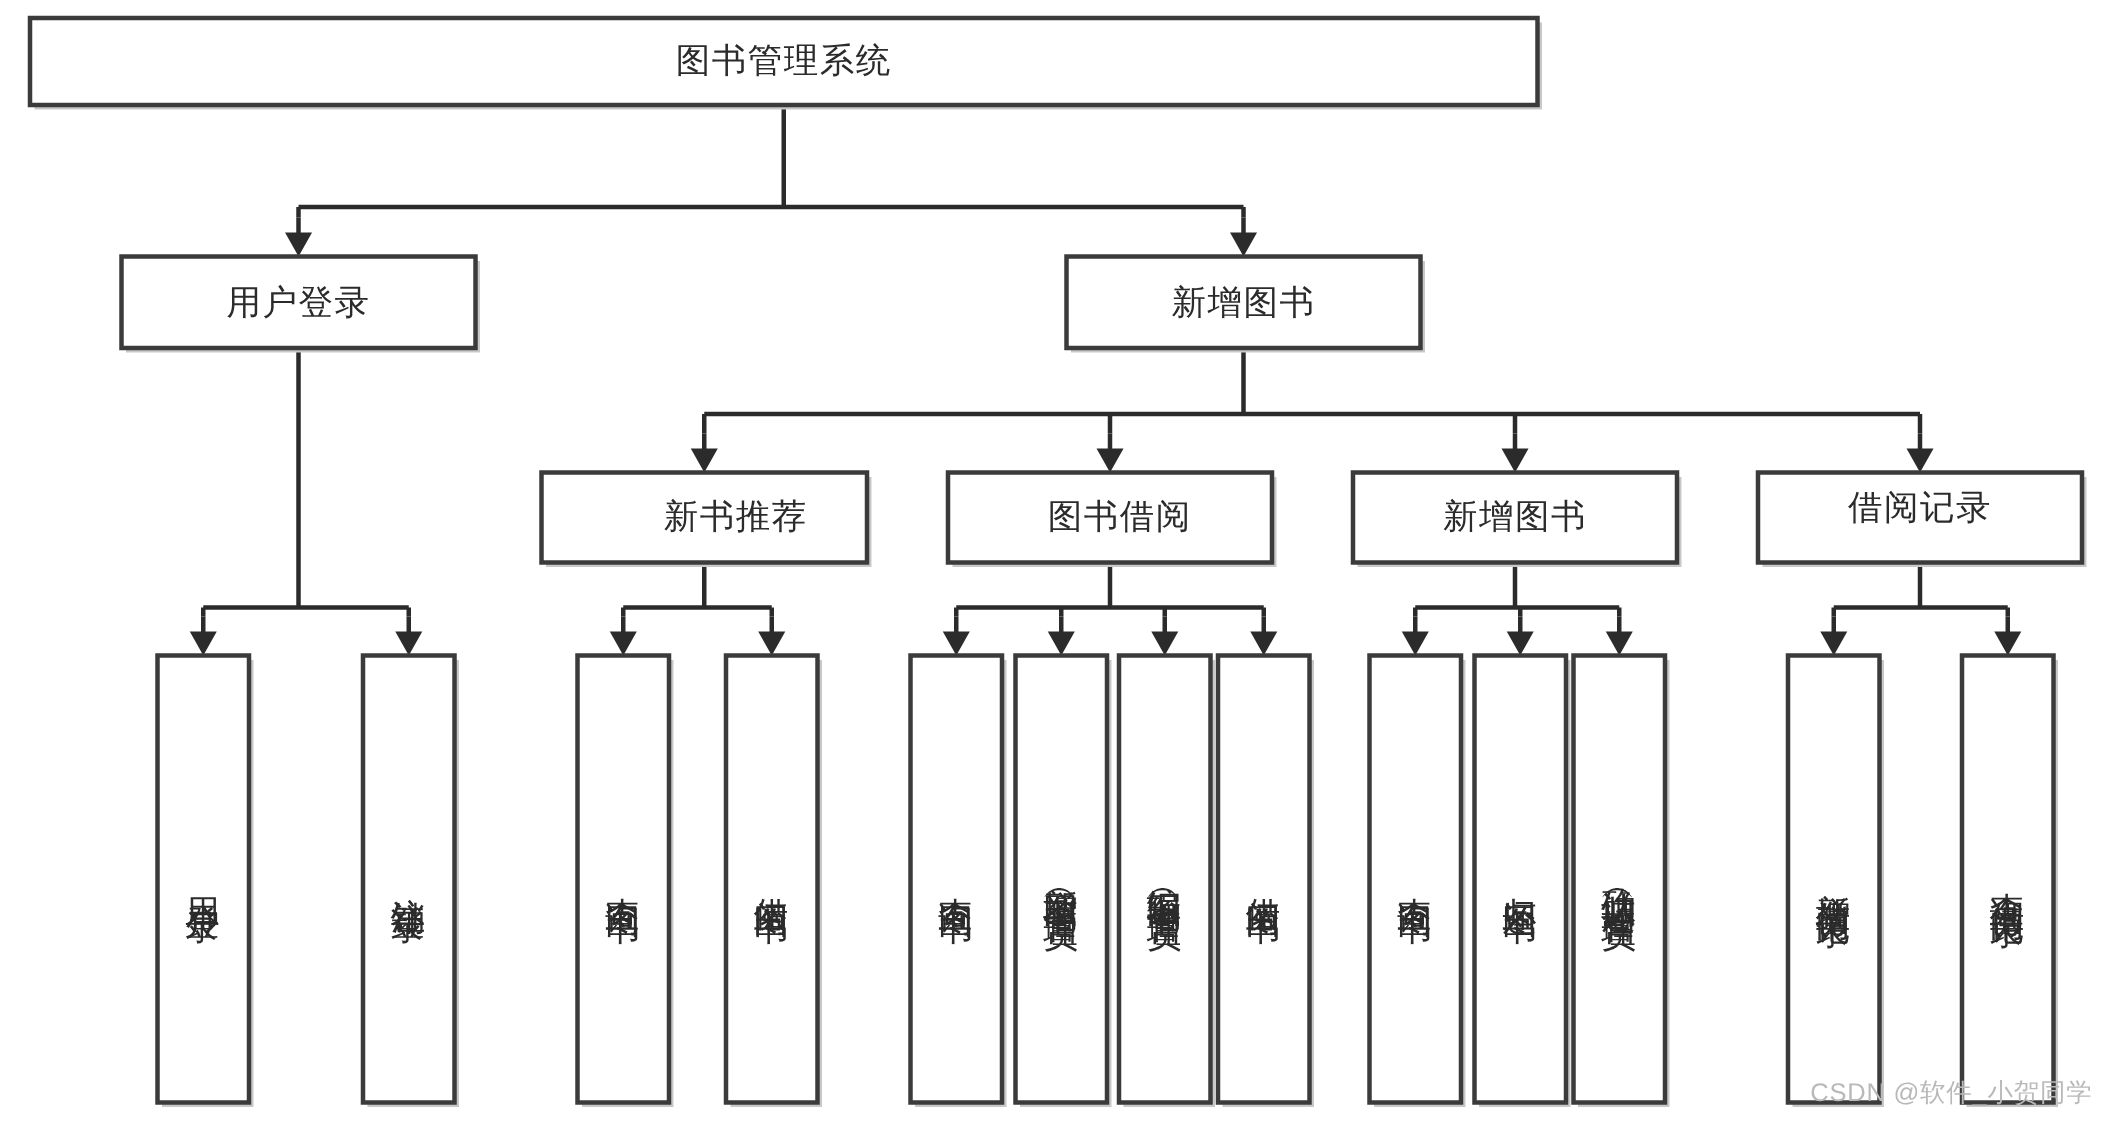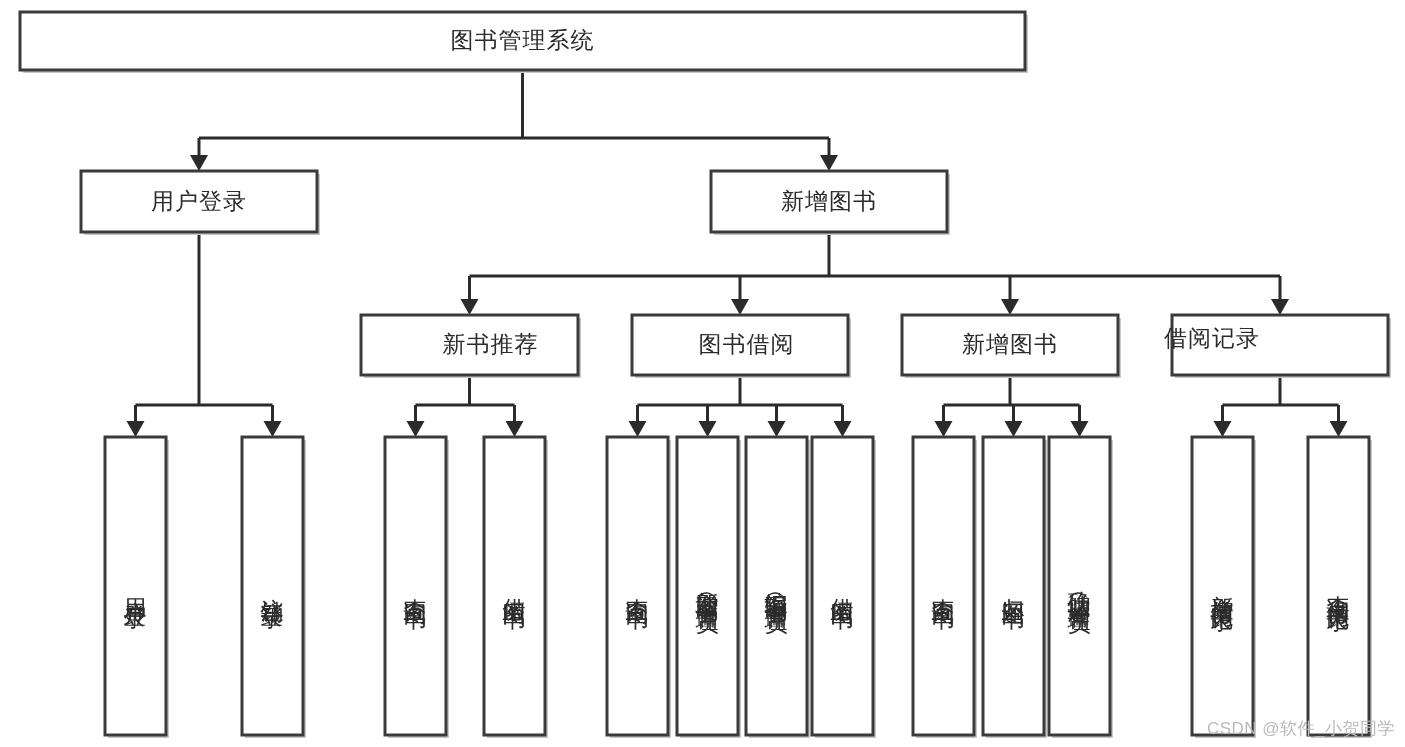--- a/index.html
+++ b/index.html
@@ -205,21 +205,21 @@
       </g>
   </svg>
 
   <div id="labels-layer">
       <div class="node-label horizontal" style="left: 20px; top: 12px; width: 1005px; height: 58px;">图书管理系统</div>
       <div class="node-label horizontal" style="left: 81px; top: 171px; width: 236px; height: 61px;">用户登录</div>
       <div class="node-label horizontal" style="left: 711px; top: 171px; width: 236px; height: 61px;">新增图书</div>
       <div class="node-label horizontal" style="left: 361px; top: 315px; width: 259px; height: 60px;">新书推荐</div>
       <div class="node-label horizontal" style="left: 628px; top: 315px; width: 237px; height: 60px;">图书借阅</div>
       <div class="node-label horizontal" style="left: 902px; top: 315px; width: 216px; height: 60px;">新增图书</div>
-      <div class="node-label horizontal" style="left: 1104px; top: 315px; width: 216px; height: 48px; border-radius: 10px;">借阅记录</div>
+      <div class="node-label horizontal" style="left: 1172px; top: 315px; width: 216px; height: 48px; border-radius: 10px;">借阅记录</div>
       <div class="node-label vertical" style="left: 105px; top: 437px; width: 61px; height: 298px;">用户登录</div>
       <div class="node-label vertical" style="left: 242px; top: 437px; width: 61px; height: 298px;">注销登录</div>
       <div class="node-label vertical" style="left: 385px; top: 437px; width: 61px; height: 298px;">查询图书</div>
       <div class="node-label vertical" style="left: 484px; top: 437px; width: 61px; height: 298px;">借阅图书</div>
       <div class="node-label vertical" style="left: 607px; top: 437px; width: 61px; height: 298px;">查询图书</div>
       <div class="node-label vertical" style="left: 677px; top: 437px; width: 61px; height: 298px;">新增图书（管理员）</div>
       <div class="node-label vertical" style="left: 746px; top: 437px; width: 61px; height: 298px;">编辑图书（管理员）</div>
       <div class="node-label vertical" style="left: 812px; top: 437px; width: 61px; height: 298px;">借阅图书</div>
       <div class="node-label vertical" style="left: 913px; top: 437px; width: 61px; height: 298px;">查询图书</div>
       <div class="node-label vertical" style="left: 983px; top: 437px; width: 61px; height: 298px;">归还图书</div>

